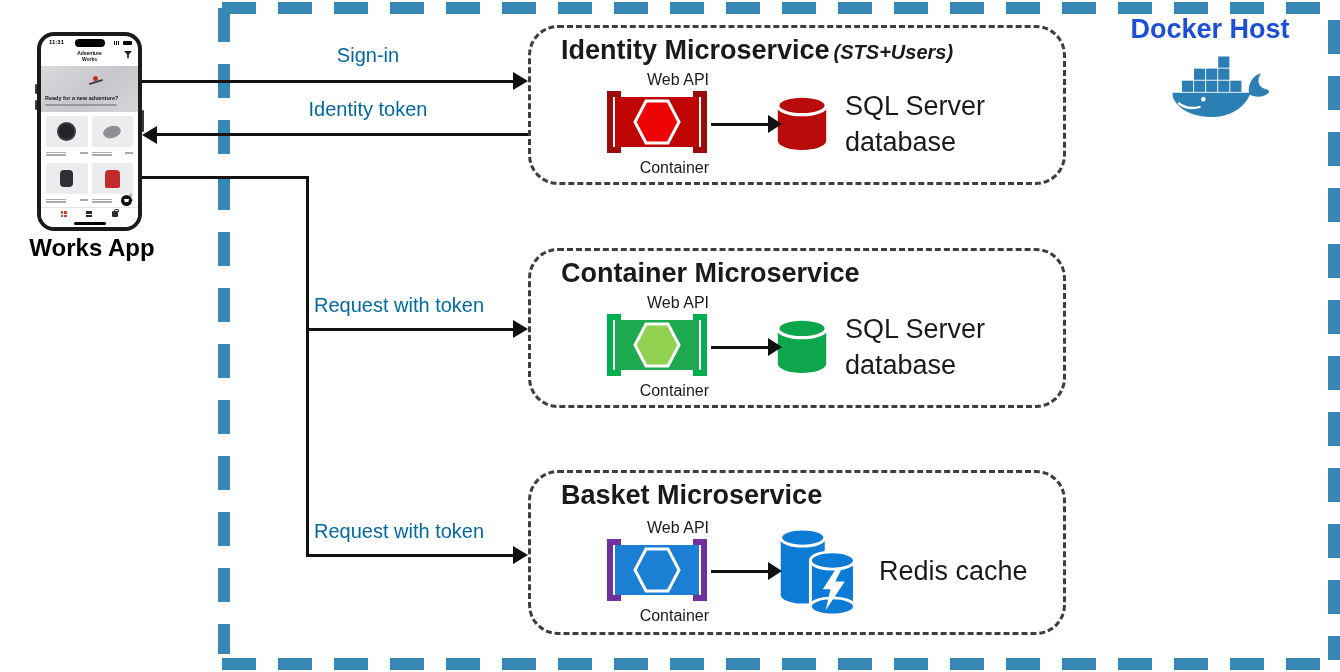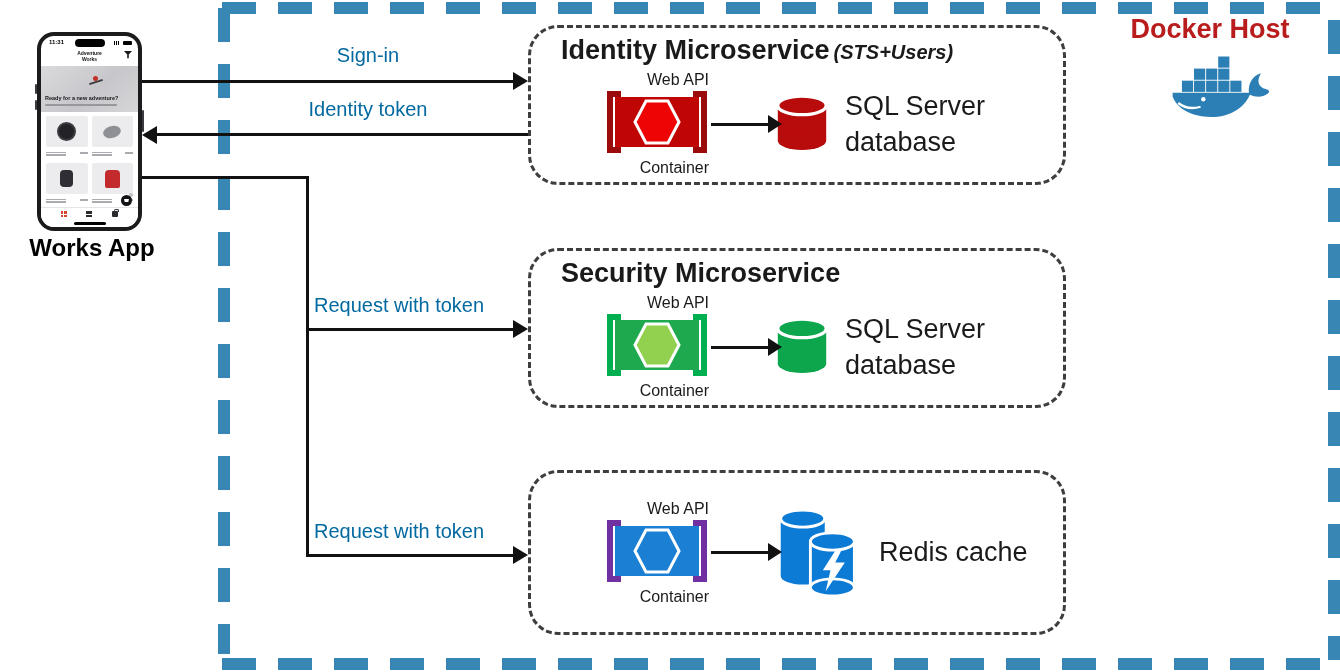--- a/index.html
+++ b/index.html
@@ -10,21 +10,21 @@
   .dhost-edge{position:absolute;}
   .dhost-top{left:222px;top:2px;width:1118px;height:12px;
     background:repeating-linear-gradient(to right,#3786B4 0 34px,transparent 34px 56px);}
   .dhost-bottom{left:222px;top:658px;width:1118px;height:12px;
     background:repeating-linear-gradient(to right,#3786B4 0 34px,transparent 34px 56px);}
   .dhost-left{left:218px;top:8px;width:12px;height:646px;
     background:repeating-linear-gradient(to bottom,#3786B4 0 34px,transparent 34px 56px);}
   .dhost-right{left:1328px;top:20px;width:12px;height:640px;
     background:repeating-linear-gradient(to bottom,#3786B4 0 34px,transparent 34px 56px);}
   .dhost-label{position:absolute;left:1105px;top:14px;width:210px;text-align:center;
-    font-size:27px;font-weight:700;color:#b91c1c;}
+    font-size:27px;font-weight:700;color:#1d4ed8;}
   .dhost-whale{position:absolute;left:1168px;top:50px;}
 
   
   .svc-box{position:absolute;left:528px;width:538px;border:3px dashed #3e3e3e;border-radius:30px;
     box-sizing:border-box;display:flex;flex-direction:column;background:#fff;}
   .svc-identity{top:25px;height:160px;}
   .svc-ordering{top:248px;height:160px;}
   .svc-basket{top:470px;height:165px;}
   .svc-title{margin:7px 0 0 30px;font-size:27px;font-weight:700;white-space:nowrap;}
   .svc-subtitle{font-size:20px;font-weight:700;margin-left:4px;font-style:italic;}
@@ -239,21 +239,21 @@
         <div class="store-label">
           <div>SQL Server</div>
           <div>database</div>
         </div>
       </div>
     </div>
   </div>
 
   <div class="svc-box svc-ordering">
     <div class="svc-title">
-      <span>Security Microservice</span><span class="svc-subtitle"></span>
+      <span>Container Microservice</span><span class="svc-subtitle"></span>
     </div>
     <div class="svc-row">
       <div class="api-col">
         <div class="api-label">Web API</div>
         <svg width="104" height="62" viewBox="0 0 104 62">
           <rect x="10" y="6" width="84" height="50" fill="#1FA94E"></rect>
           <path d="M16 0 H2 V62 H16 V56 H8 V6 H16 Z" fill="#00B050"></path>
           <path d="M88 0 H102 V62 H88 V56 H96 V6 H88 Z" fill="#00B050"></path>
           <polygon points="30,31 41,10 63,10 74,31 63,52 41,52" stroke="#ffffff" stroke-width="3" fill="#92D050"></polygon>
         </svg>
@@ -270,20 +270,23 @@
         </svg>
         <div class="store-label">
           <div>SQL Server</div>
           <div>database</div>
         </div>
       </div>
     </div>
   </div>
 
   <div class="svc-box svc-basket">
+    <div class="svc-title">
+      <span>Basket Microservice</span><span class="svc-subtitle"></span>
+    </div>
     <div class="svc-row">
       <div class="api-col">
         <div class="api-label">Web API</div>
         <svg width="104" height="62" viewBox="0 0 104 62">
           <rect x="10" y="6" width="84" height="50" fill="#1B7FD4"></rect>
           <path d="M16 0 H2 V62 H16 V56 H8 V6 H16 Z" fill="#7030A0"></path>
           <path d="M88 0 H102 V62 H88 V56 H96 V6 H88 Z" fill="#7030A0"></path>
           <polygon points="30,31 41,10 63,10 74,31 63,52 41,52" stroke="#ffffff" stroke-width="3" fill="#1B7FD4"></polygon>
         </svg>
         <div class="container-label">Container</div>

